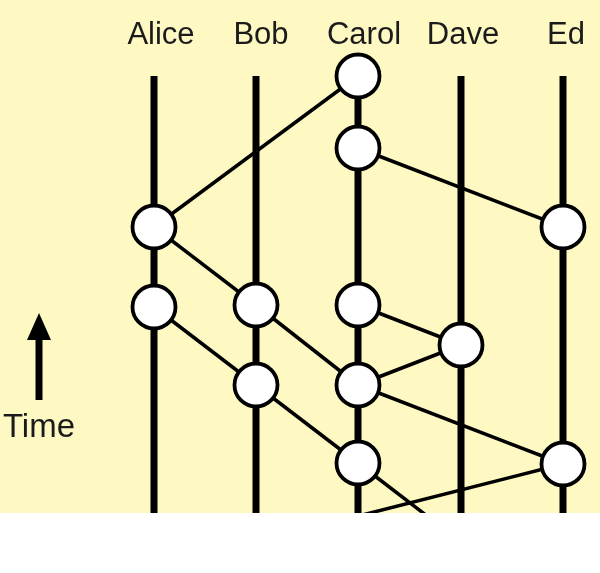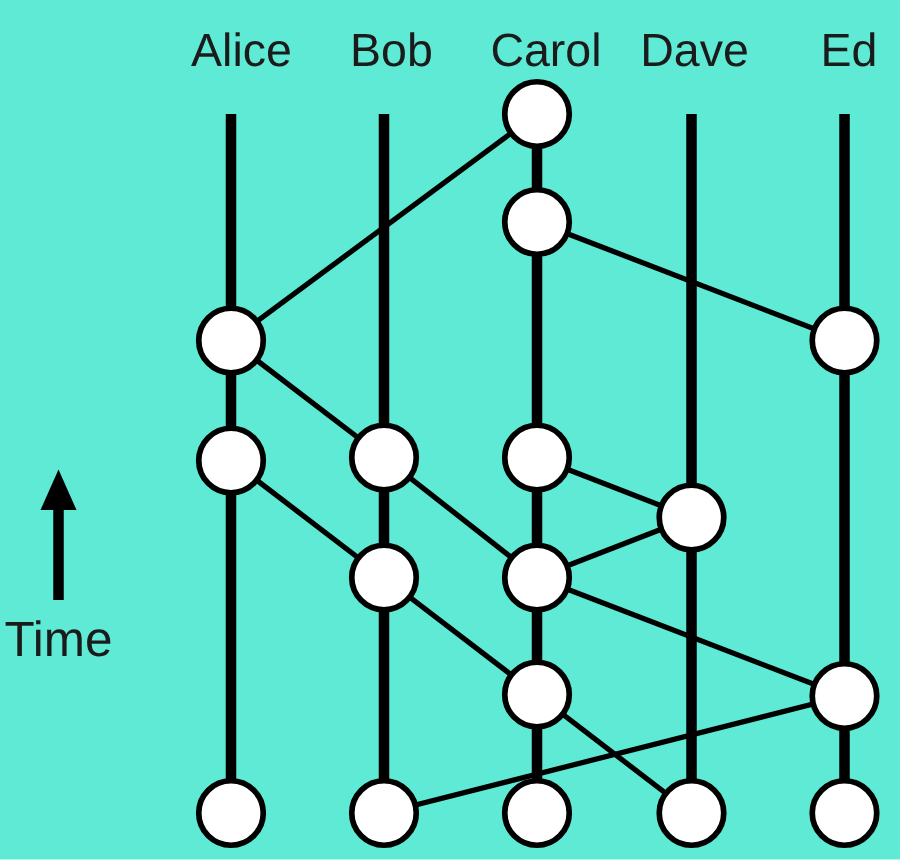--- a/index.html
+++ b/index.html
@@ -4,22 +4,22 @@
 <style>
   html, body {
     margin: 0;
     padding: 0;
     background: #ffffff;
     font-family: "Liberation Sans", sans-serif;
   }
   .stage {
     position: relative;
     width: 600px;
-    height: 573px;
-    background: #5eead4;
+    height: 513px;
+    background: #fef9c3;
     overflow: hidden;
   }
   svg text {
     font-family: "Liberation Sans", "DejaVu Sans", sans-serif;
   }
 </style>
 </head>
 <body>
 
 <div class="stage">

